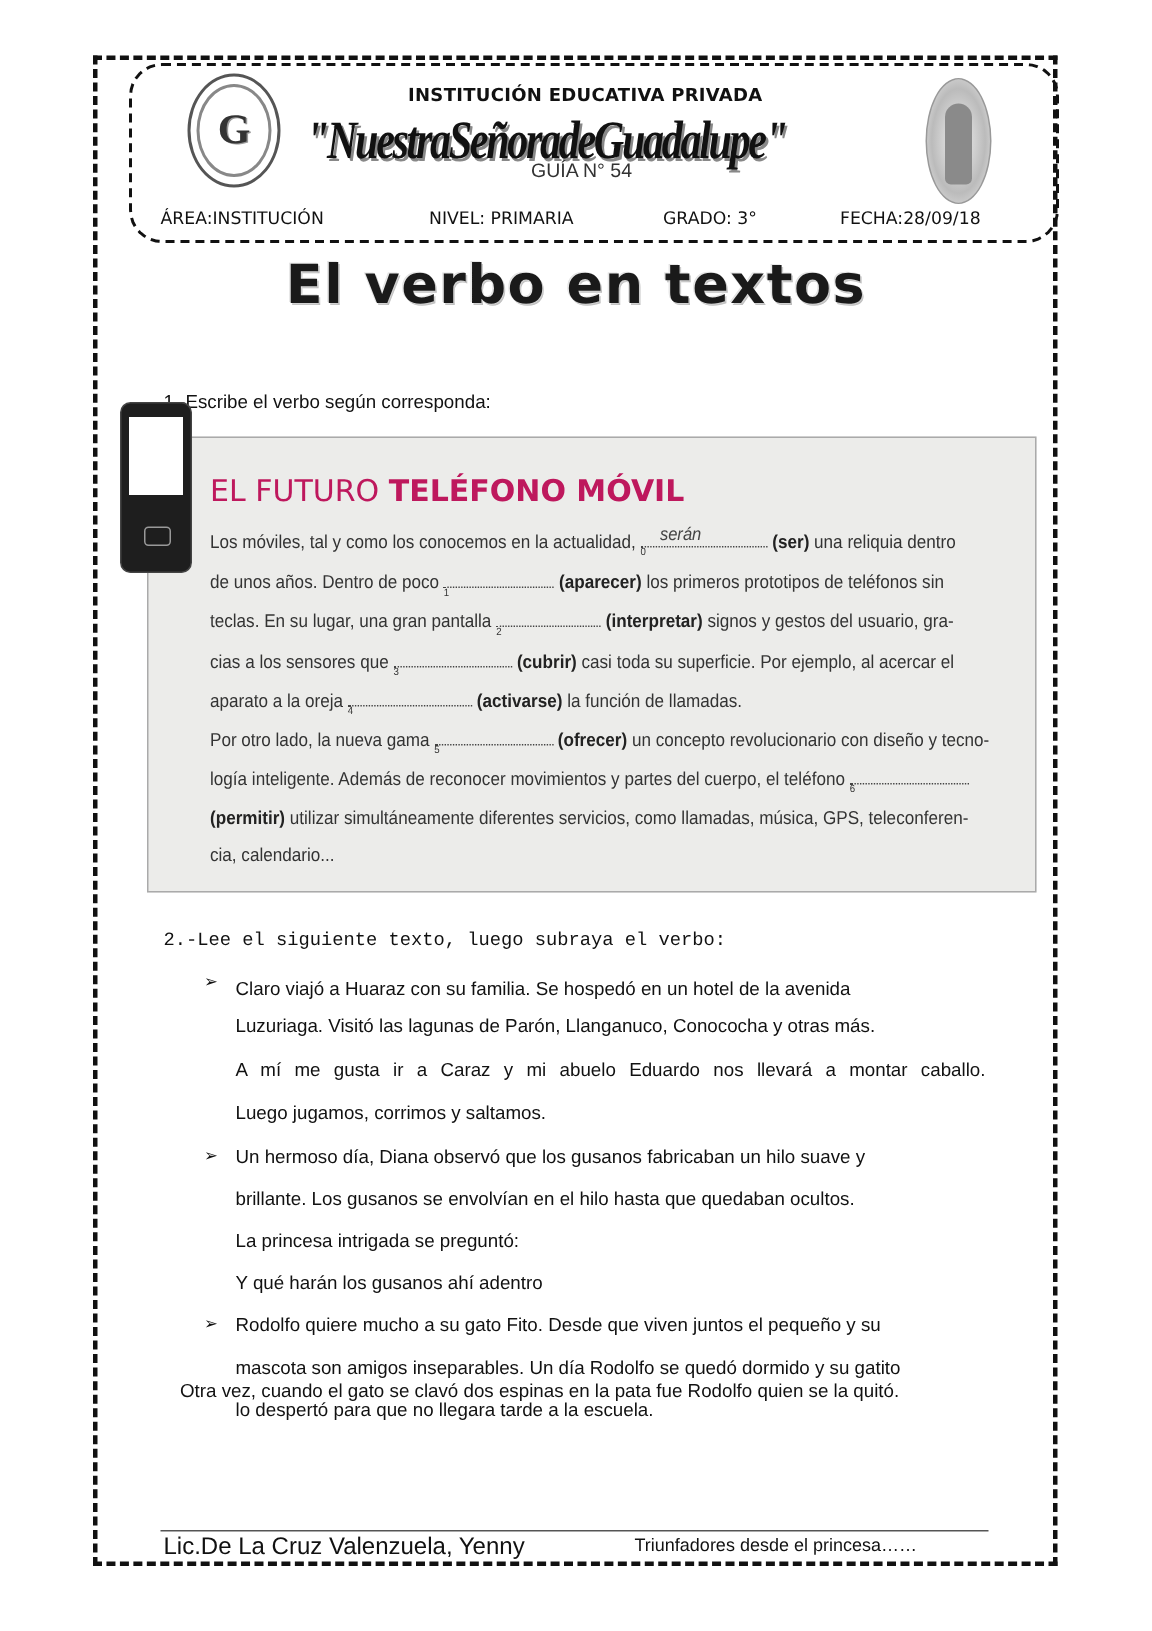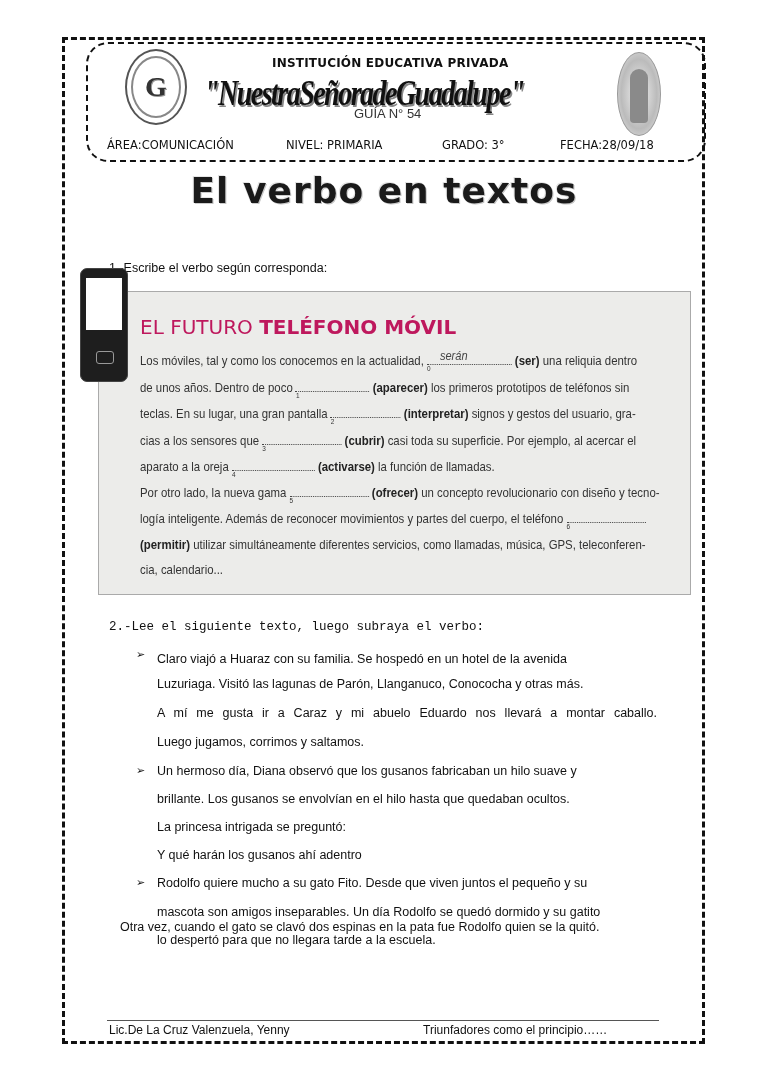--- a/index.html
+++ b/index.html
@@ -68,41 +68,41 @@
   .blank .num { position: absolute; left: 0; top: 11px; font-size: 7px; color: #333; }
   .blank .ans { position: absolute; left: 14px; top: -5px; font-style: italic; font-size: 12px; color: #444; }
 
   .q2 { position: absolute; left: 109px; top: 620px; font-family: Liberation Mono, monospace; font-size: 12.5px; }
   .bullet { position: absolute; left: 136px; font-size: 11px; }
   .p-line { position: absolute; left: 157px; font-family: "Liberation Sans", sans-serif; font-size: 12.5px; white-space: nowrap; }
   .p-line.justified { width: 500px; text-align: justify; text-align-last: justify; }
   .final-line { position: absolute; left: 120px; font-family: "Liberation Sans", sans-serif; font-size: 12.5px; white-space: nowrap; }
 
   .footer-rule { position: absolute; left: 107px; top: 1020px; width: 552px; border-top: 1px solid #555; }
-  .footer-left { position: absolute; left: 109px; top: 1023px; font-family: "Liberation Sans", sans-serif; font-size: 12px; }
+  .footer-left { position: absolute; left: 109px; top: 1023px; font-family: "Liberation Sans", sans-serif; font-size: 16px; }
   .footer-right { position: absolute; left: 423px; top: 1023px; font-family: "Liberation Sans", sans-serif; font-size: 12px; }
 </style>
 </head>
 <body>
 
 <div class="outer-border"></div>
 <div class="header-box"></div>
 
 <div class="logo-left">
   <div class="inner">G</div>
 </div>
 <div class="logo-right">
   <div class="figure"></div>
 </div>
 
 <div class="inst-line">INSTITUCIÓN EDUCATIVA PRIVADA</div>
 <div class="inst-name">"NuestraSeñoradeGuadalupe"</div>
 <div class="guia">GUÍA N° 54</div>
 
-<div class="meta-row" style="left:107px">ÁREA:COMUNICACIÓN</div>
+<div class="meta-row" style="left:107px">ÁREA:INSTITUCIÓN</div>
 <div class="meta-row" style="left:286px">NIVEL: PRIMARIA</div>
 <div class="meta-row" style="left:442px">GRADO: 3°</div>
 <div class="meta-row" style="left:560px">FECHA:28/09/18</div>
 
 <div class="title">El verbo en textos</div>
 
 <div class="q1">1.-Escribe el verbo según corresponda:</div>
 
 <div class="exercise-box"></div>
 <div class="phone">
@@ -158,13 +158,13 @@
 
 <div class="bullet" style="top:876px">➢</div>
 <div class="p-line" style="top:876px">Rodolfo quiere mucho a su gato Fito. Desde que viven juntos el pequeño y su</div>
 <div class="p-line" style="top:905px">mascota son amigos inseparables. Un día Rodolfo se quedó dormido y su gatito</div>
 <div class="p-line" style="top:933px">lo despertó para que no llegara tarde a la escuela.</div>
 
 <div class="final-line" style="top:920px">Otra vez, cuando el gato se clavó dos espinas en la pata fue Rodolfo quien se la quitó.</div>
 
 <div class="footer-rule"></div>
 <div class="footer-left">Lic.De La Cruz Valenzuela, Yenny</div>
-<div class="footer-right">Triunfadores como el principio……</div>
+<div class="footer-right">Triunfadores desde el princesa……</div>
 
 </body></html>

